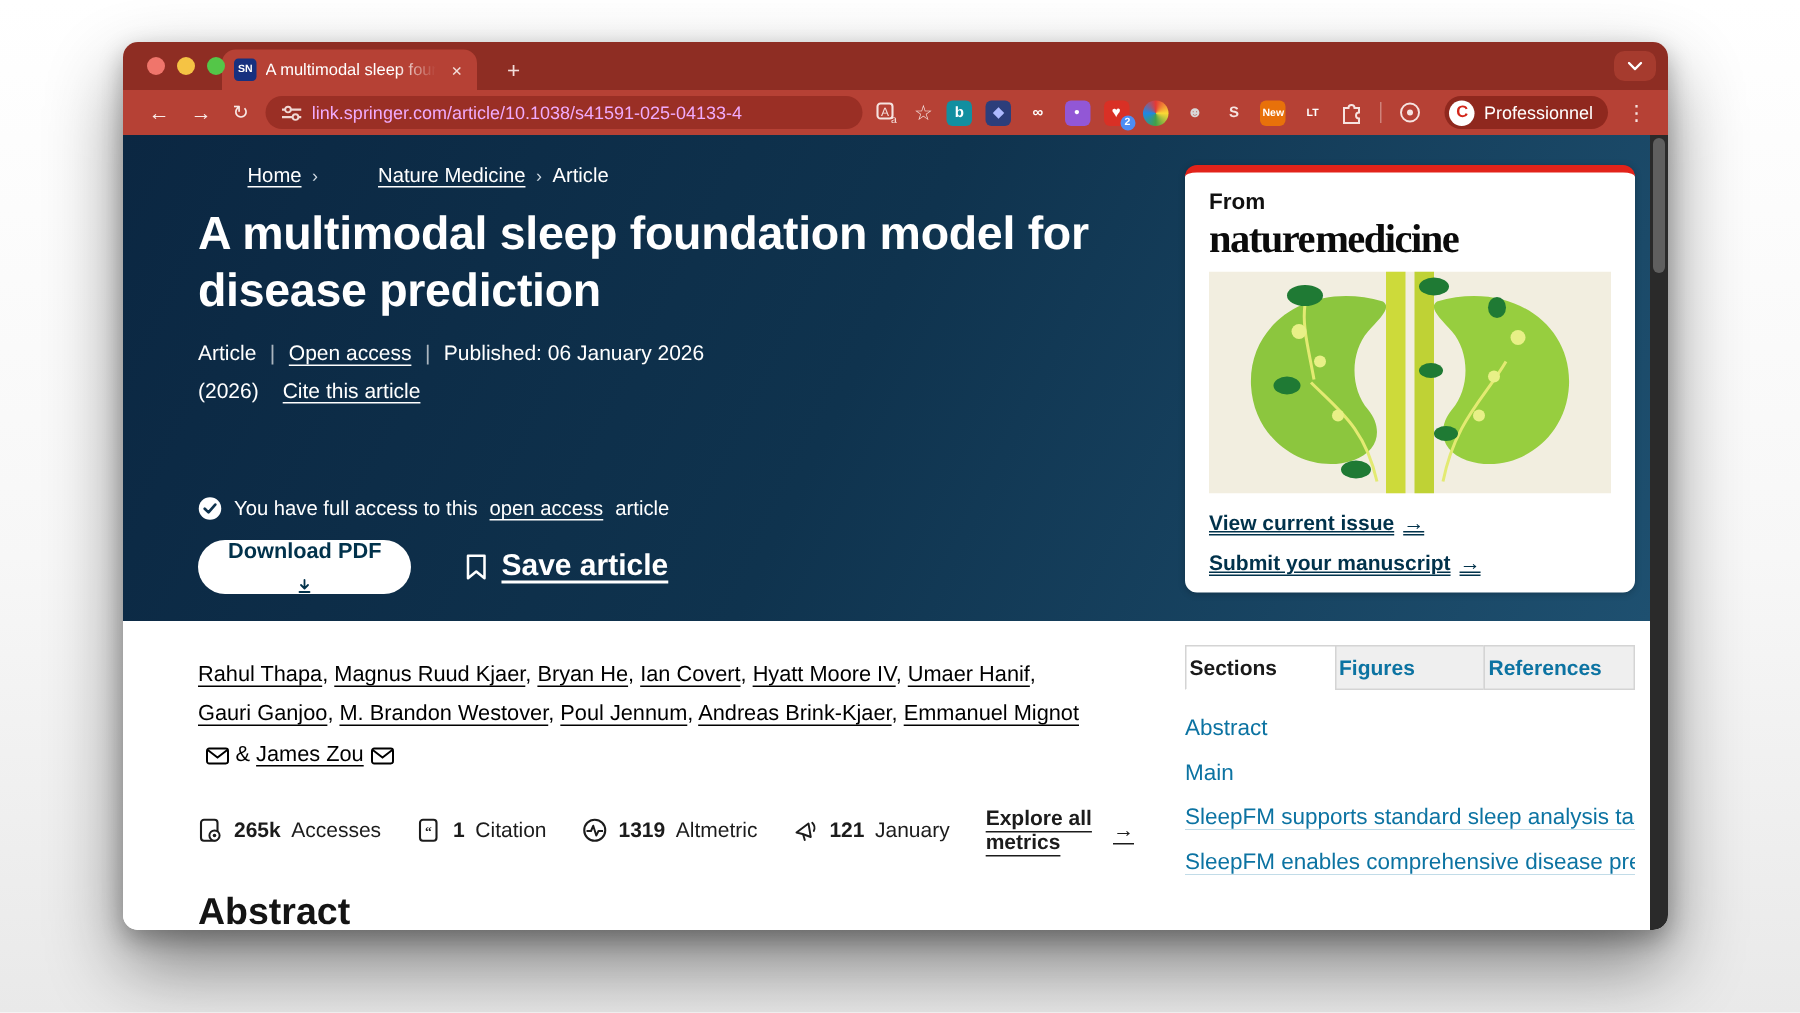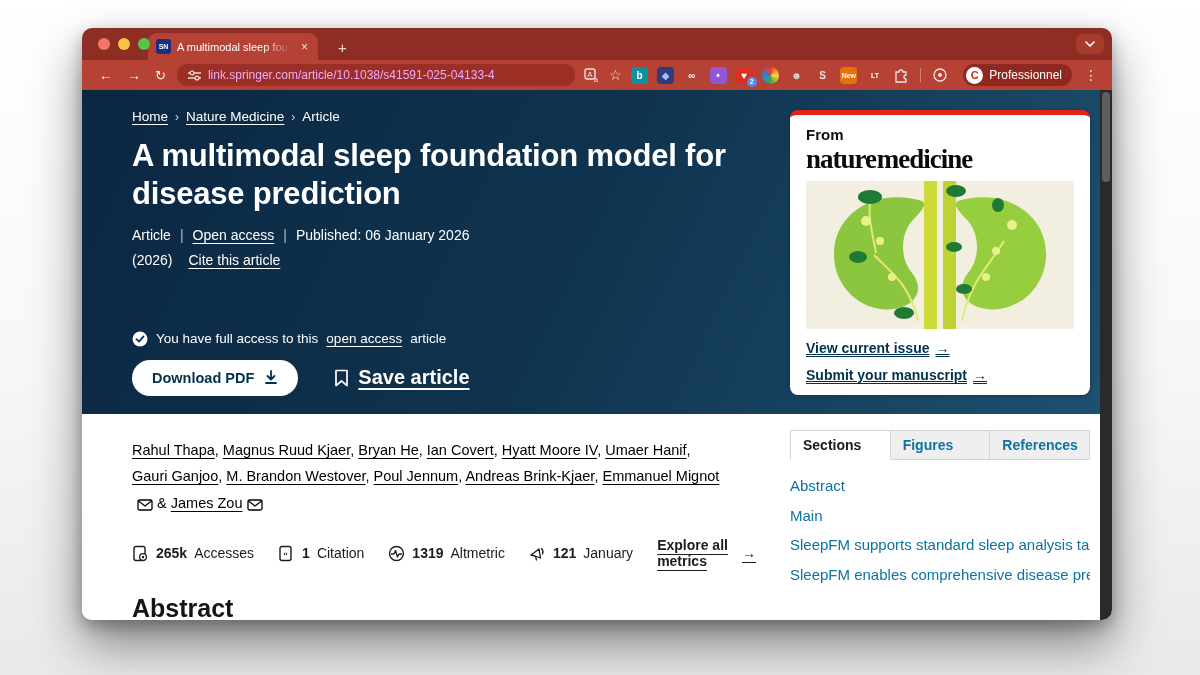--- a/index.html
+++ b/index.html
@@ -57,32 +57,32 @@
   
   .viewport { position:absolute; top:62px; left:0; right:0; bottom:0; background:#ffffff; overflow:hidden; }
   .scrollbar { position:absolute; top:0; right:0; width:12px; height:100%; background:#2a2a2a; z-index:5; }
   .thumb { margin:2px auto 0; width:8px; height:90px; background:#5f5f5f; border-radius:4px; }
   .hero { position:absolute; top:0; left:0; right:12px; height:324px;
     background:linear-gradient(116deg,#0b2742 0%,#0f334e 48%,#1e5070 100%); }
   .page { position:absolute; top:0; left:0; right:12px; bottom:0; display:flex; padding-left:50px; }
   .main { width:624px; flex:none; color:#fff; }
   
   .breadcrumb { margin-top:19px; font-size:13.5px; display:flex; align-items:center; gap:7px; }
-  .breadcrumb a { color:#fff; text-decoration:underline; text-underline-offset:3px; }
+  .breadcrumb a { color:#fff; text-decoration:underline; text-underline-offset:3px;margin-left:33px; }
   .breadcrumb .plain { text-decoration:none; }
   .crumbsep { color:#cfd9e2; font-size:12px; }
   h1 { margin-top:13px; font-size:31px; line-height:1.22; font-weight:bold; letter-spacing:-.2px; max-width:600px; }
   .meta1 { margin-top:14px; font-size:14px; display:flex; align-items:center; gap:9px; }
   .meta1 .bar { color:rgba(255,255,255,.65); }
   .meta1 a, .meta2 a, .access a { color:#fff; text-decoration:underline; text-underline-offset:3px; }
   .meta2 { margin-top:9px; font-size:14px; display:flex; gap:16px; }
   .access { margin-top:63px; display:flex; align-items:center; gap:8px; font-size:13.5px; }
   .actions { margin-top:13px; display:flex; align-items:center; gap:36px; }
   .dlbtn { background:#fff; color:#01324b; font-weight:bold; font-size:14.5px; border:none;
-    border-radius:20px; height:36px; padding:0 20px; display:flex; align-items:center; gap:10px; }
+    border-radius:20px; height:36px; padding:0 20px; display:flex; align-items:center; gap:10px;flex-direction:column; }
   .savelink { display:flex; align-items:center; gap:9px; color:#fff; font-weight:bold;
     font-size:20px; text-decoration:underline; text-underline-offset:4px; }
   
   .authors { margin-top:41px; max-width:596px; font-size:14.5px; line-height:1.85; color:#000; }
   .authors a { color:#000; text-decoration:underline; text-underline-offset:3px; }
   .authors svg { vertical-align:-3px; margin-left:5px; }
   .metricsrow { margin-top:20px; display:flex; align-items:center; gap:24px; color:#1c1c1c; font-size:14px; }
   .metric { display:flex; align-items:center; gap:7px; }
   .metric b { font-weight:bold; }
   .explore { display:flex; align-items:center; gap:6px; color:#1c1c1c; font-weight:bold;
@@ -94,21 +94,21 @@
     box-shadow:0 1px 5px rgba(0,0,0,.22); height:285px; padding:11px 16px; }
   .from { font-size:15px; font-weight:bold; color:#111; }
   .jlogo { font-family:"Liberation Serif","DejaVu Serif",serif; font-weight:bold; font-size:27px;
     color:#0b0b0b; letter-spacing:-1px; word-spacing:-5px; margin-top:1px; }
   .cover { margin-top:6px; width:268px; height:148px; display:block; }
   .cardlink { display:flex; align-items:center; gap:6px; margin-top:11px; color:#01324b;
     font-weight:bold; font-size:14px; }
   .cardlink span { text-decoration:underline; text-underline-offset:3px; }
   .tabs { margin-top:35px; display:flex; height:30px; }
   .tabbtn { flex:1; background:#efefef; border:1px solid #d4d4d4; margin-left:-1px;
-    display:flex; align-items:center; padding-left:12px; font-size:14px; font-weight:bold; color:#0c73a2; }
+    display:flex; align-items:center; padding-left:2px; font-size:14px; font-weight:bold; color:#0c73a2; }
   .tabbtn:first-child { margin-left:0; }
   .tabbtn.active { background:#fff; color:#1a1a1a; border-bottom-color:#fff; }
   .seclinks { margin-top:17px; }
   .seclinks a { display:block; margin-bottom:12.5px; font-size:15px; color:#0c73a2;
     text-decoration:underline; text-underline-offset:4px; white-space:nowrap; overflow:hidden; }
 </style>
 </head>
 <body>
 
 <div class="window">

